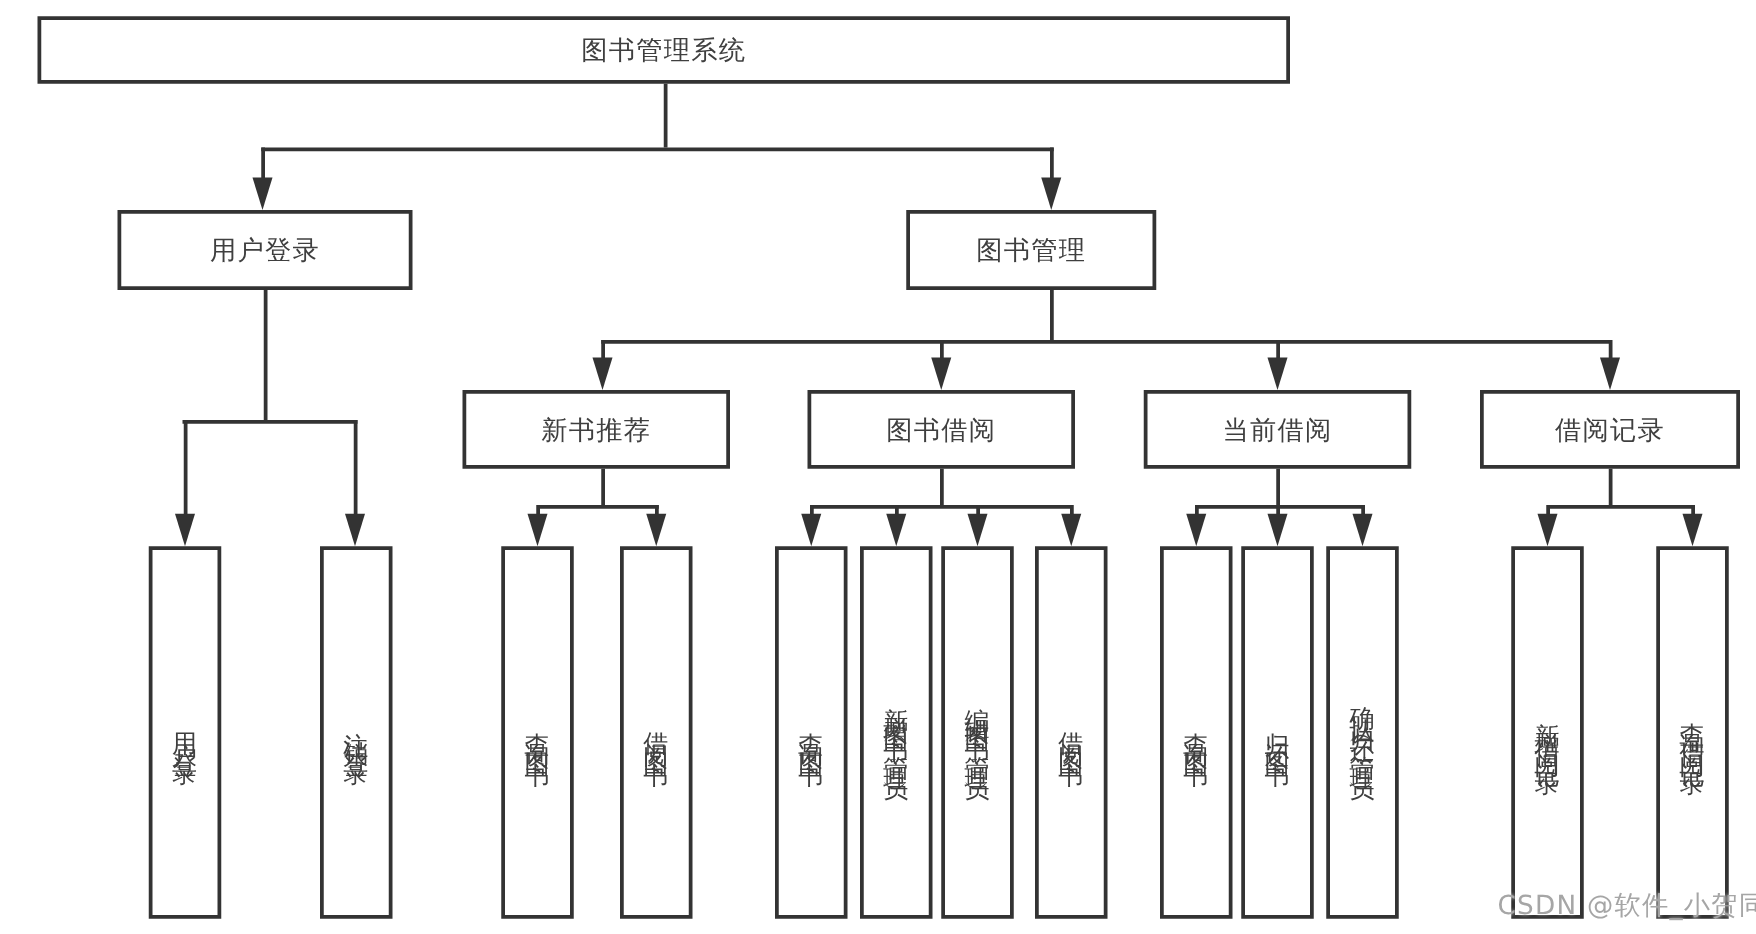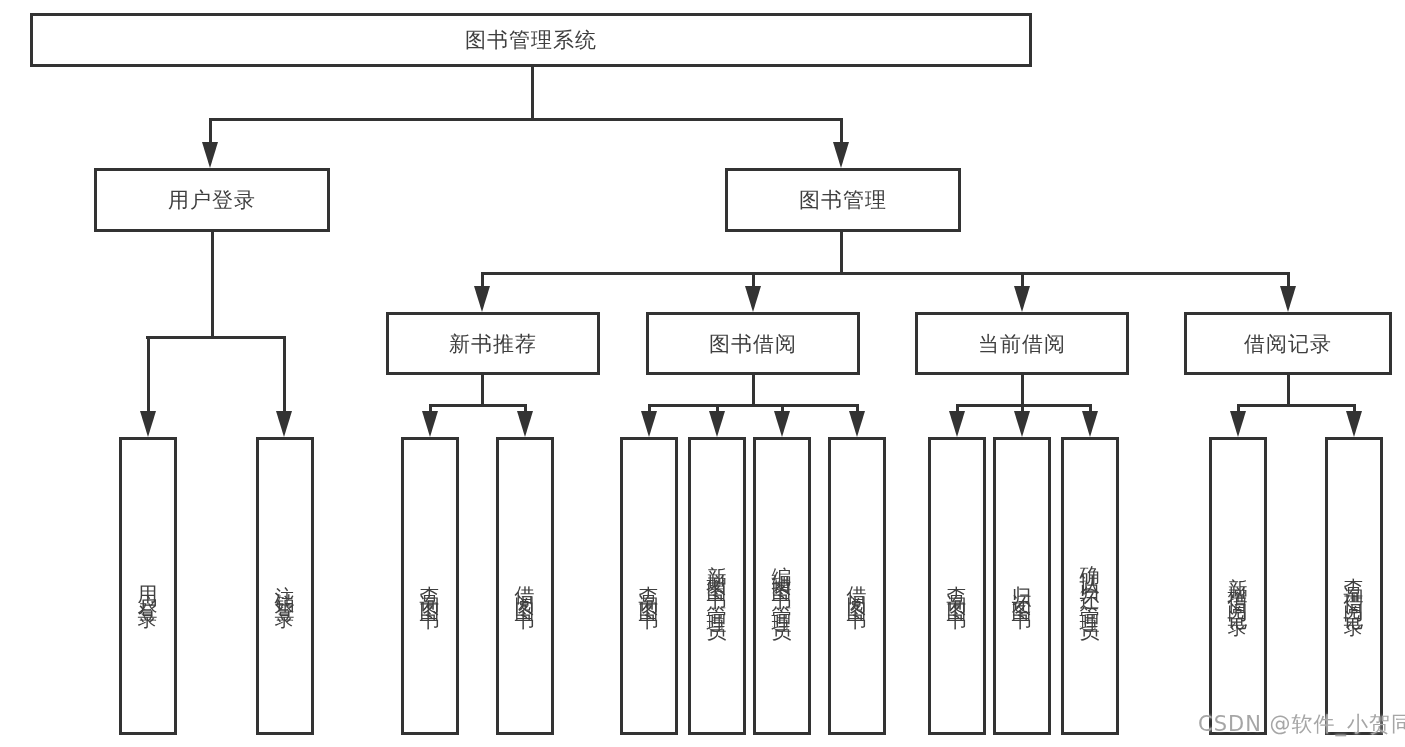--- a/index.html
+++ b/index.html
@@ -55,23 +55,23 @@
   }
 </style>
 </head>
 <body>
 
 <div class="canvas">
 
   <div class="box" style="left:18px;top:13px;width:1002px;height:54px">图书管理系统</div>
 
   <div class="box" style="left:82px;top:168px;width:236px;height:64px">用户登录</div>
-  <div class="box" style="left:713px;top:168px;width:236px;height:64px">图书管理</div>
+  <div class="box" style="left:713px;top:168px;width:200px;height:64px">图书管理</div>
 
-  <div class="box" style="left:374px;top:312px;width:214px;height:63px">新书推荐</div>
+  <div class="box" style="left:358px;top:312px;width:214px;height:63px">新书推荐</div>
   <div class="box" style="left:634px;top:312px;width:214px;height:63px">图书借阅</div>
   <div class="box" style="left:903px;top:312px;width:214px;height:63px">当前借阅</div>
   <div class="box" style="left:1172px;top:312px;width:208px;height:63px">借阅记录</div>
 
   <div class="box leaf" style="left:107px;top:437px;width:58px;height:298px">用户登录</div>
   <div class="box leaf" style="left:244px;top:437px;width:58px;height:298px">注销登录</div>
 
   <div class="box leaf" style="left:389px;top:437px;width:58px;height:298px">查询图书</div>
   <div class="box leaf" style="left:484px;top:437px;width:58px;height:298px">借阅图书</div>
 

